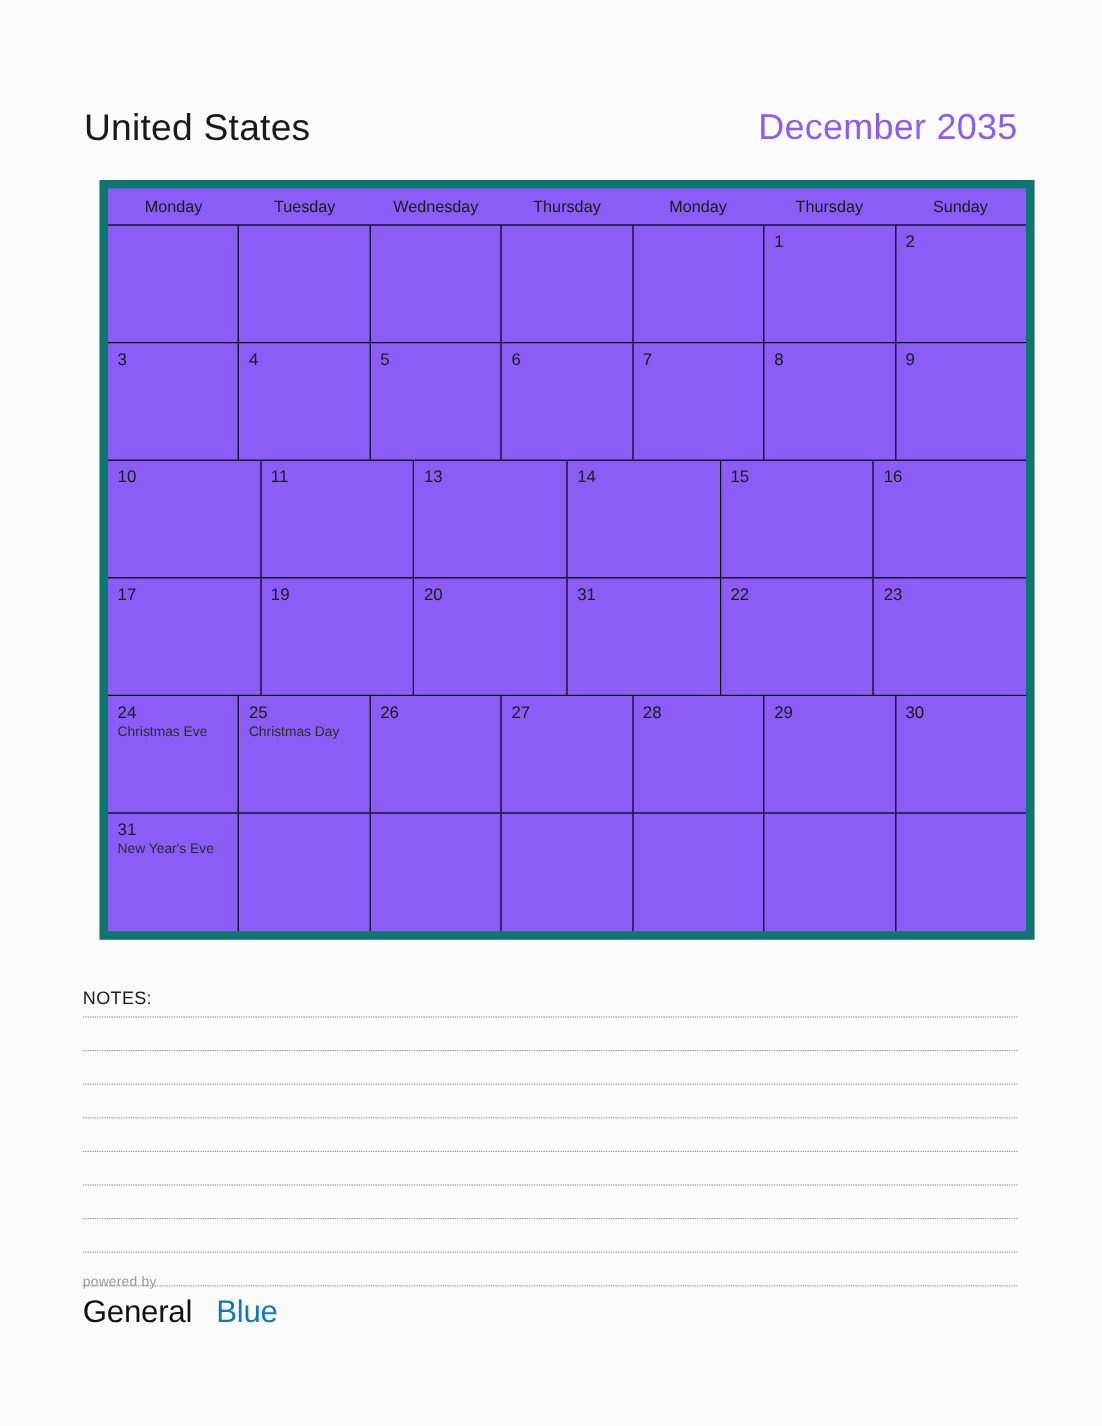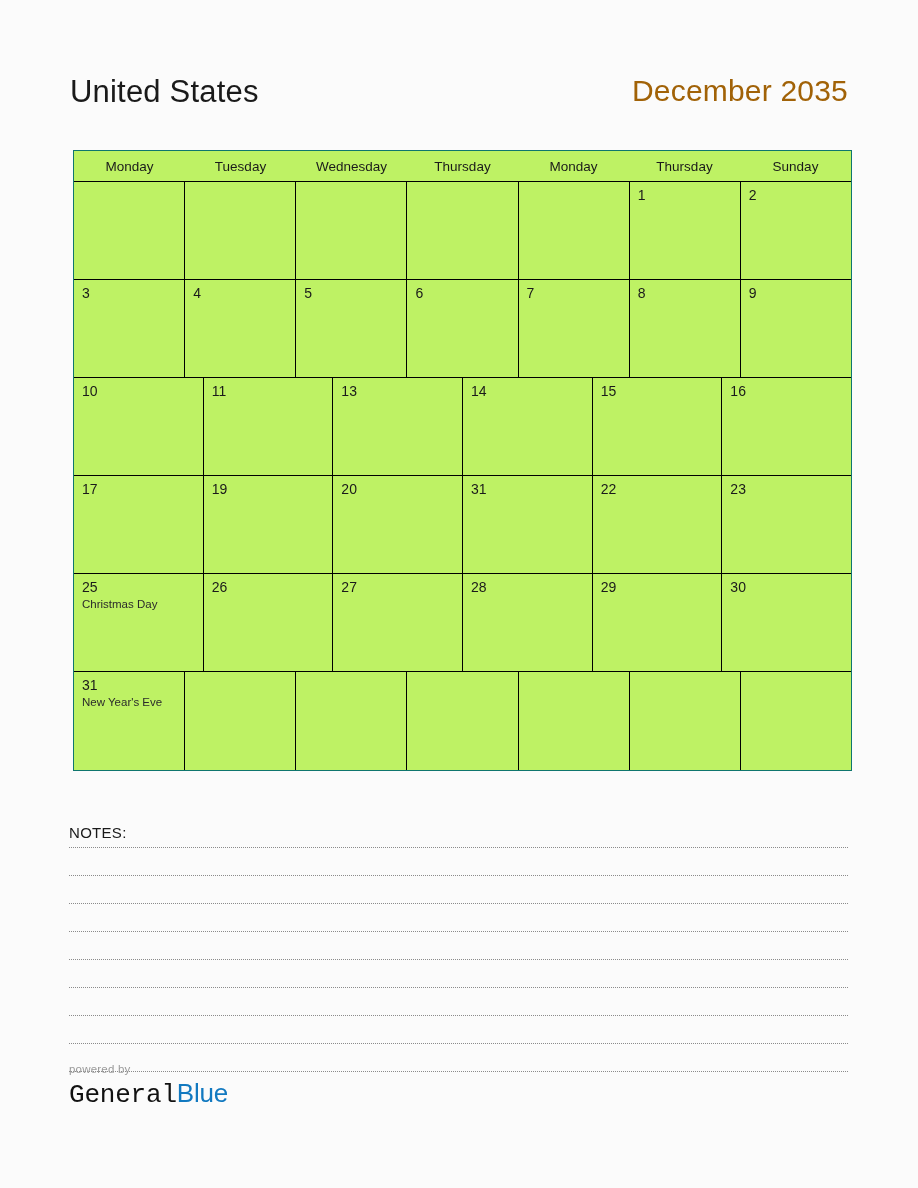--- a/index.html
+++ b/index.html
@@ -23,47 +23,48 @@
   }
 
   
   .cal-header {
     position: absolute;
     left: 70px;
     top: 76px;
     width: 778px;
     height: 46px;
     display: flex;
+    align-items: flex-end;
     justify-content: space-between;
   }
   .country-title {
     font-size: 31px;
     font-weight: 400;
     letter-spacing: 0.2px;
     line-height: 1;
     color: #1a1a1a;
   }
   .month-title {
     font-size: 30px;
     font-weight: 400;
     letter-spacing: 0.2px;
     line-height: 1;
-    color: #a16207;
+    color: #8b5cf6;
     margin-left: 28px;
   }
 
   
   .calendar {
     position: absolute;
-    left: 73px;
+    left: 83px;
     top: 150px;
     width: 779px;
-    border: 1px solid #0f766e;
-    box-sizing: border-box;
-    background: #bef264;
+    border: 7px solid #0f766e;
+    box-sizing: border-box;
+    background: #8b5cf6;
   }
   .weekday-row {
     display: flex;
     height: 31px;
     border-bottom: 1px solid #000;
     box-sizing: border-box;
   }
   .weekday-cell {
     flex: 1 1 0;
     display: flex;
@@ -142,22 +143,22 @@
     color: #9a9a9a;
     line-height: 14px;
     letter-spacing: 0.2px;
   }
   .brand {
     font-size: 26px;
     line-height: 30px;
     letter-spacing: -0.2px;
     margin-top: 2px;
   }
-  .brand-general { color: #111111; font-family: Liberation Mono, monospace; }
-  .brand-blue { color: #1279c0; }
+  .brand-general { color: #111111; }
+  .brand-blue { color: #1279c0; margin-left: 20px; }
 </style>
 </head>
 <body>
 
 <div class="page">
 
   <div class="cal-header">
     <div class="country-title">United States</div>
     <div class="month-title">December 2035</div>
   </div>
@@ -254,20 +255,24 @@
           </div>
           <div class="day-cell">
             <div class="day-number">22</div>
           </div>
           <div class="day-cell">
             <div class="day-number">23</div>
           </div>
         </div>
         <div class="week-row">
           <div class="day-cell">
+            <div class="day-number">24</div>
+            <div class="day-event">Christmas Eve</div>
+          </div>
+          <div class="day-cell">
             <div class="day-number">25</div>
             <div class="day-event">Christmas Day</div>
           </div>
           <div class="day-cell">
             <div class="day-number">26</div>
           </div>
           <div class="day-cell">
             <div class="day-number">27</div>
           </div>
           <div class="day-cell">

